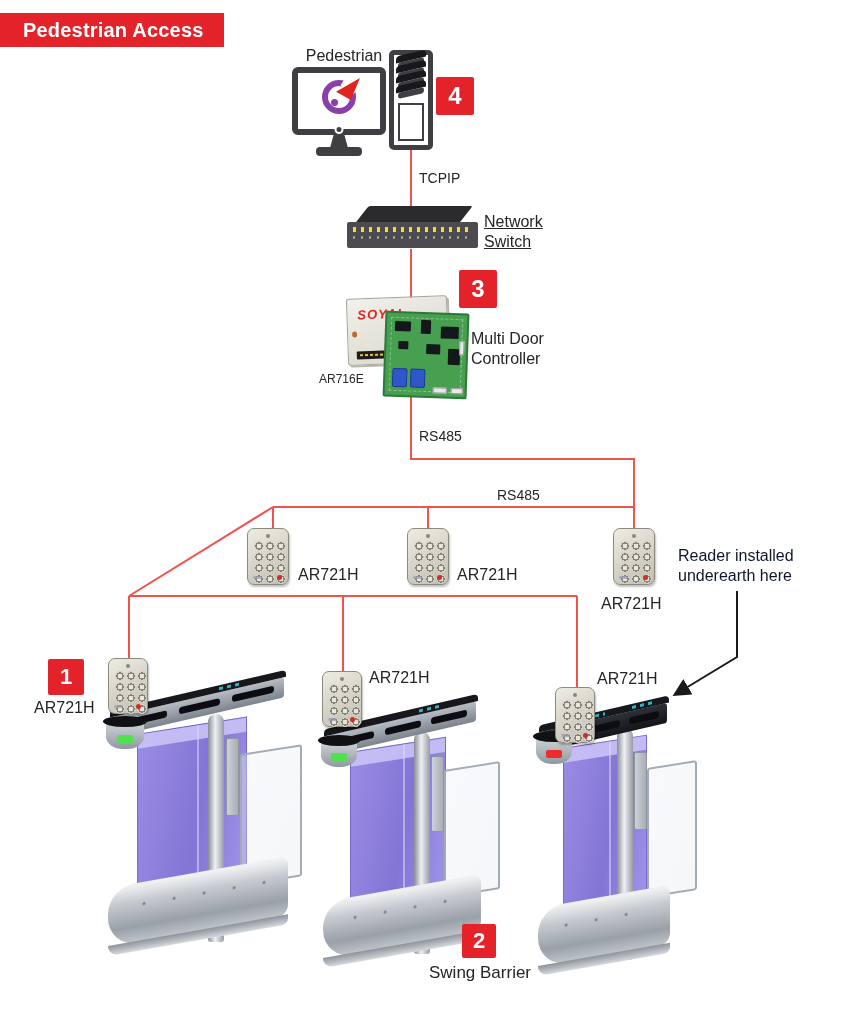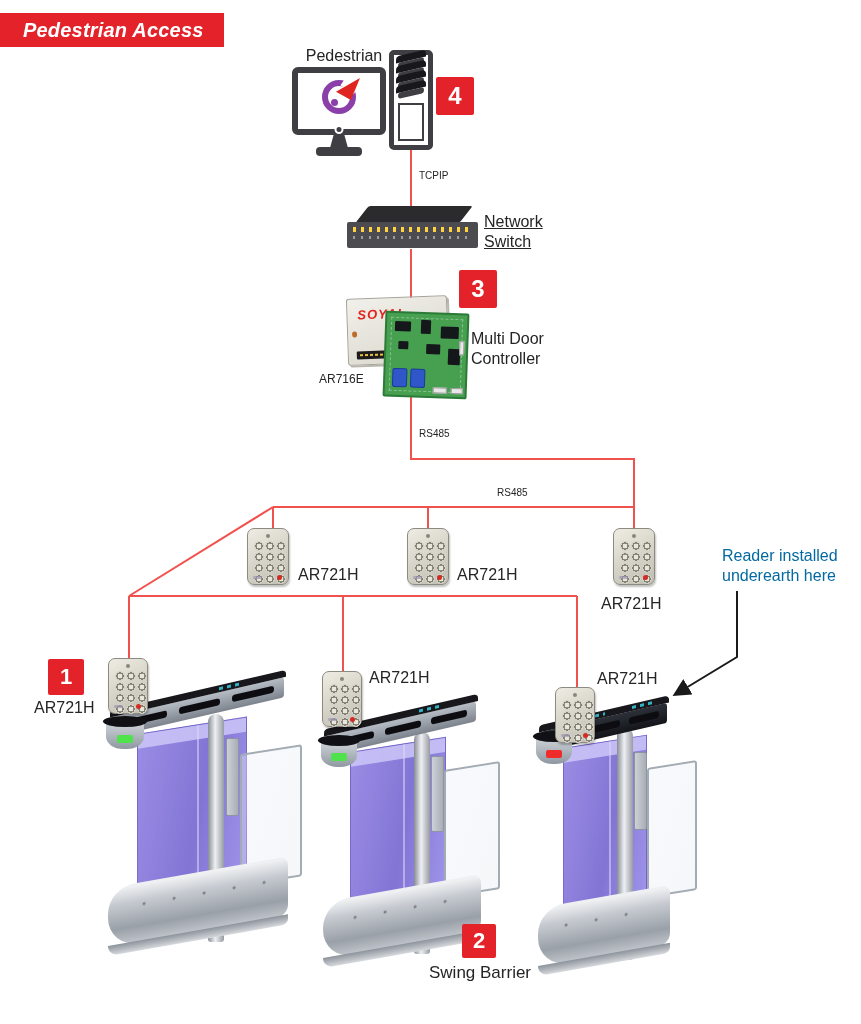--- a/index.html
+++ b/index.html
@@ -1,23 +1,23 @@
 <!DOCTYPE html>
 <html><head>
 <meta charset="utf-8">
 <style>
   * { margin:0; padding:0; box-sizing:border-box; }
   body { font-family:"Liberation Sans", sans-serif; background:#fff; }
   #stage { position:relative; width:861px; height:1024px; background:#fff; overflow:hidden; }
-  .txt { position:absolute; color:#252525; font-size:10px; line-height:1.28; white-space:nowrap; }
-  .txt.red { color:#0369a1;margin-left:44px; }
+  .txt { position:absolute; color:#252525; font-size:14px; line-height:1.28; white-space:nowrap; }
+  .txt.red { color:#0f172a; }
 
   
   .banner { position:absolute; left:0; top:13px; width:224px; height:34px; background:#e4222a;
-            display:flex; align-items:center; padding-left:23px;font-style:italic; }
+            display:flex; align-items:center; padding-left:23px; }
   .banner span { color:#fff; font-weight:bold; font-size:20px; letter-spacing:.2px; }
 
   
   .badge { position:absolute; background:#e4222a; color:#fff; font-weight:bold;
            display:flex; align-items:center; justify-content:center; border-radius:2px; }
 
   
   .monitor { position:absolute; left:292px; top:67px; width:94px; height:68px; background:#fff;
              border:6px solid #3e3e43; border-radius:6px; }
   .monitor .cam { position:absolute; left:50%; bottom:-5px; transform:translateX(-50%);

